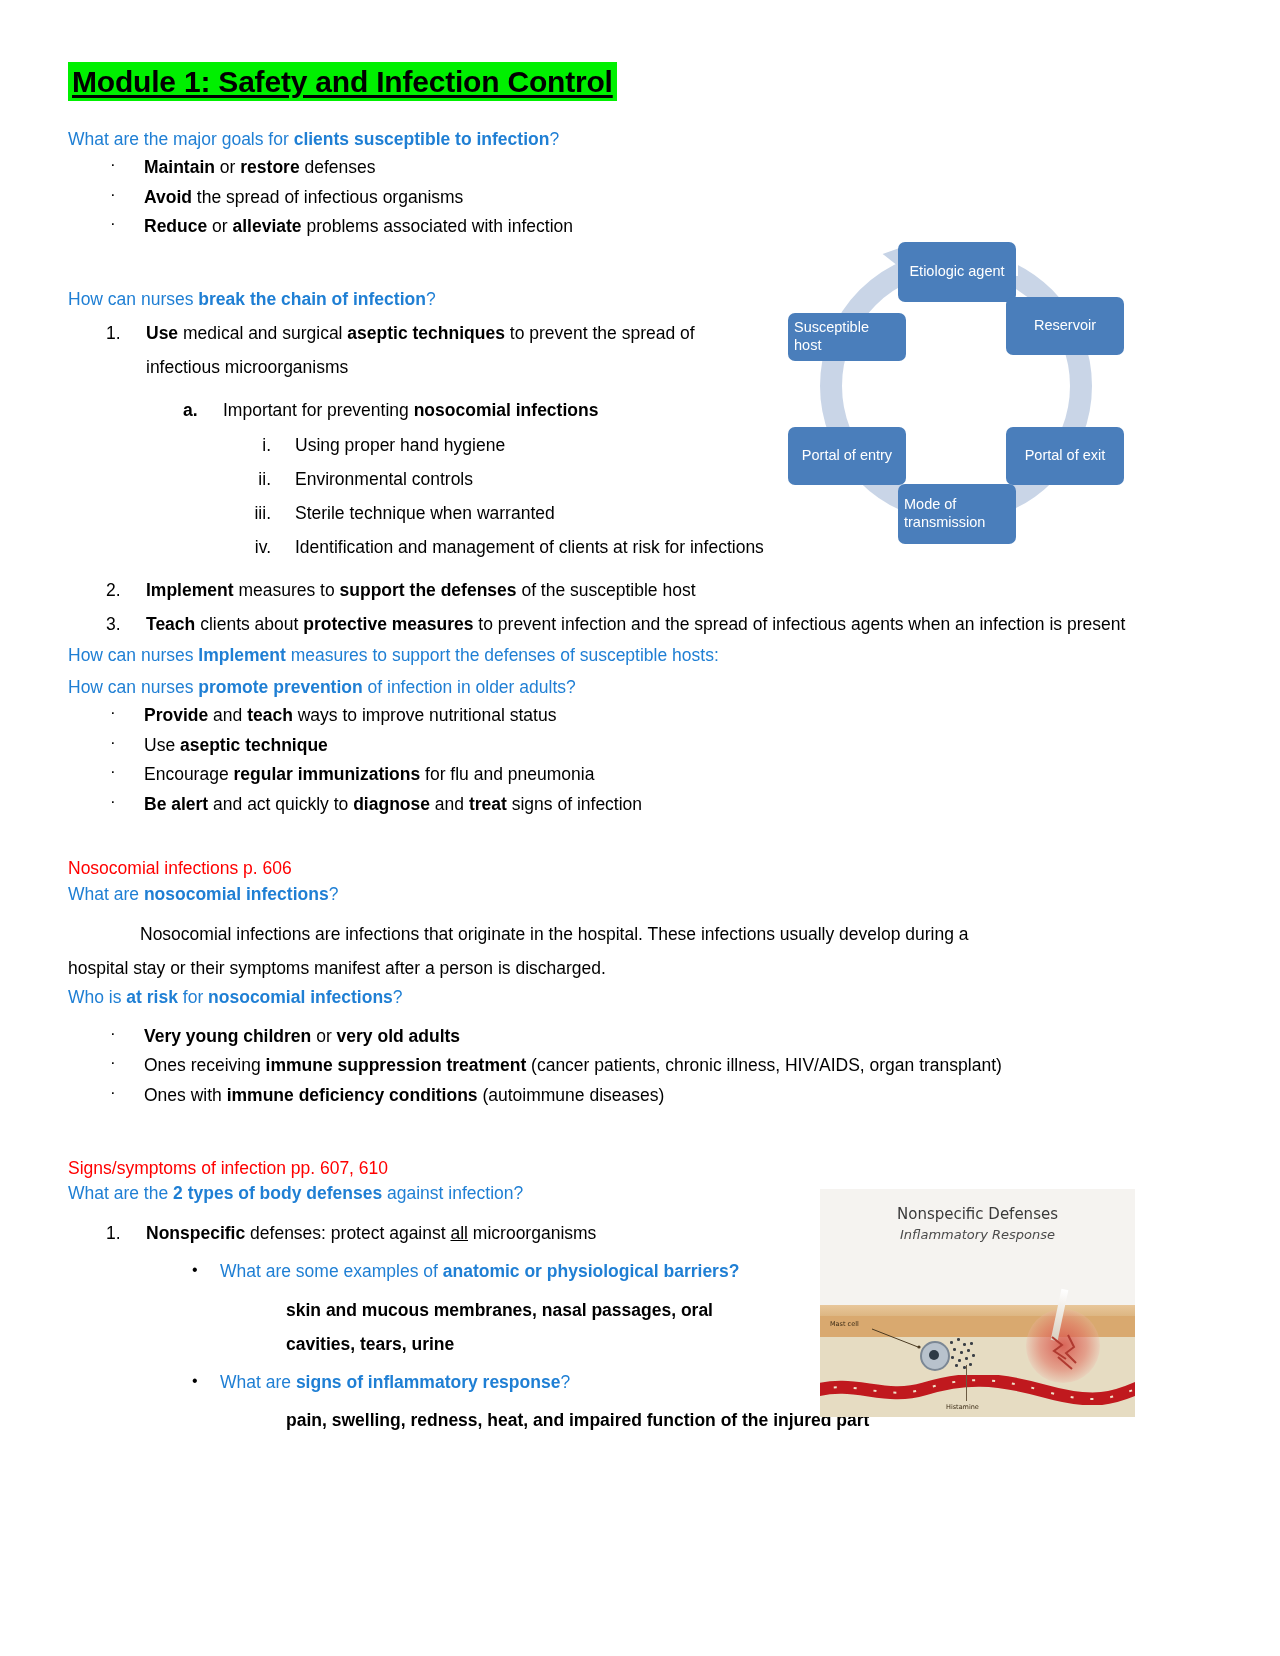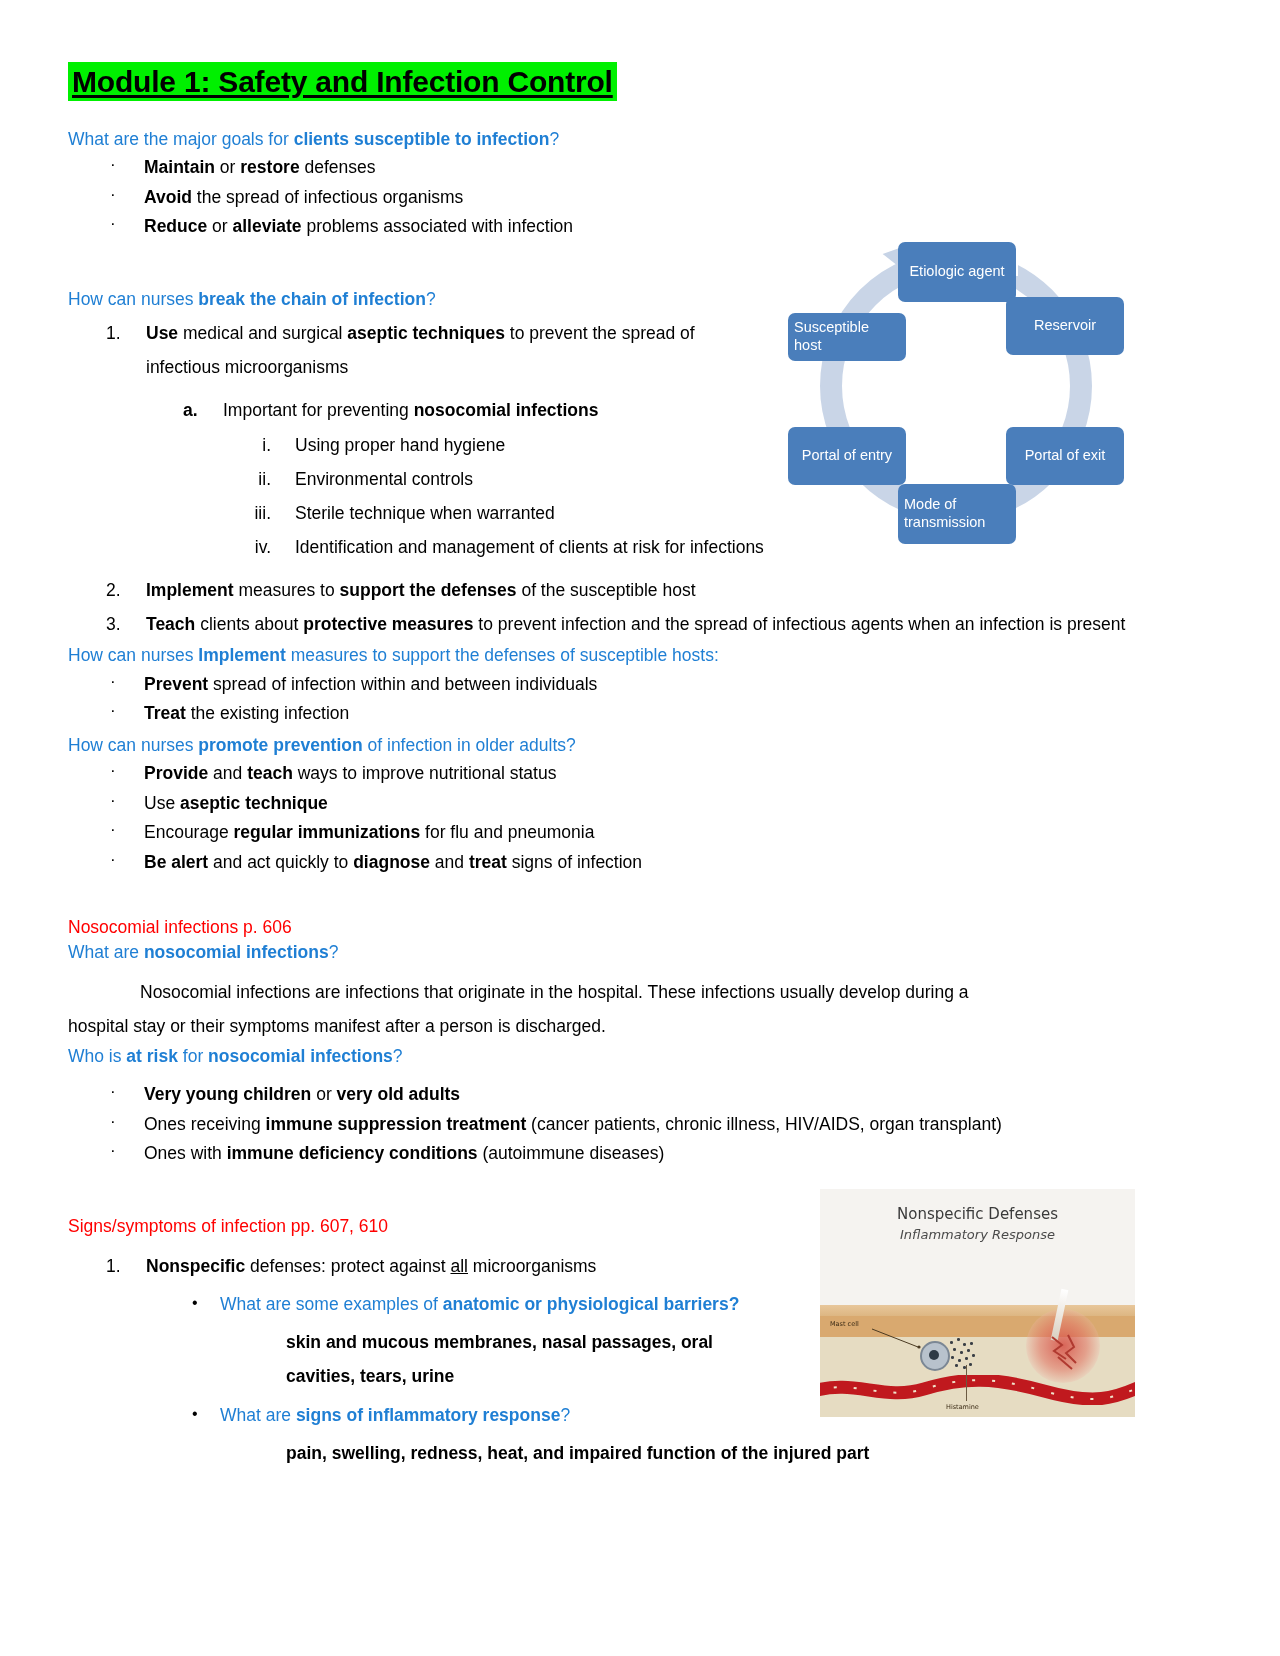--- a/index.html
+++ b/index.html
@@ -411,24 +411,20 @@
       </li>
       <li>
         <b>Teach</b><span> clients about </span><b>protective measures</b><span> to prevent infection and the spread of infectious agents when an infection is present</span>
       </li>
     </ol>
 
     <p class="blue" style="margin-top:2px;">
       <span>How can nurses </span><b>Implement</b><span> measures to support the defenses of susceptible hosts:</span>
     </p>
 
-    <ul class="dash">
-      <li><b>Prevent</b><span> spread of infection within and between individuals</span></li>
-      <li><b>Treat</b><span> the existing infection</span></li>
-    </ul>
 
     <p class="blue" style="margin-top:6px;">
       <span>How can nurses </span><b>promote prevention</b><span> of infection in older adults?</span>
     </p>
 
     <ul class="dash">
       <li><b>Provide</b><span> and </span><b>teach</b><span> ways to improve nutritional status</span></li>
       <li><span>Use </span><b>aseptic technique</b></li>
       <li><span>Encourage </span><b>regular immunizations</b><span> for flu and pneumonia</span></li>
       <li><b>Be alert</b><span> and act quickly to </span><b>diagnose</b><span> and </span><b>treat</b><span> signs of infection</span></li>
@@ -452,20 +448,23 @@
     <ul class="dash" style="margin-top:12px;">
       <li><b>Very young children</b><span> or </span><b>very old adults</b></li>
       <li><span>Ones receiving </span><b>immune suppression treatment</b><span> (cancer patients, chronic illness, HIV/AIDS, organ transplant)</span></li>
       <li><span>Ones with </span><b>immune deficiency conditions</b><span> (autoimmune diseases)</span></li>
     </ul>
 
     <div class="spacer-44"></div>
 
     <p class="red">Signs/symptoms of infection pp. 607, 610</p>
 
+    <p class="blue">
+      <span>What are the </span><b>2 types of body defenses</b><span> against infection?</span>
+    </p>
 
     <ol class="num" style="margin-top:10px;">
       <li>
         <b>Nonspecific</b><span> defenses: protect against </span><span class="u">all</span><span> microorganisms</span>
 
         <ul class="sub-dot">
           <li>
             <span class="blue"><span>What are some examples of </span><b>anatomic or physiological barriers?</b></span>
           </li>
         </ul>

